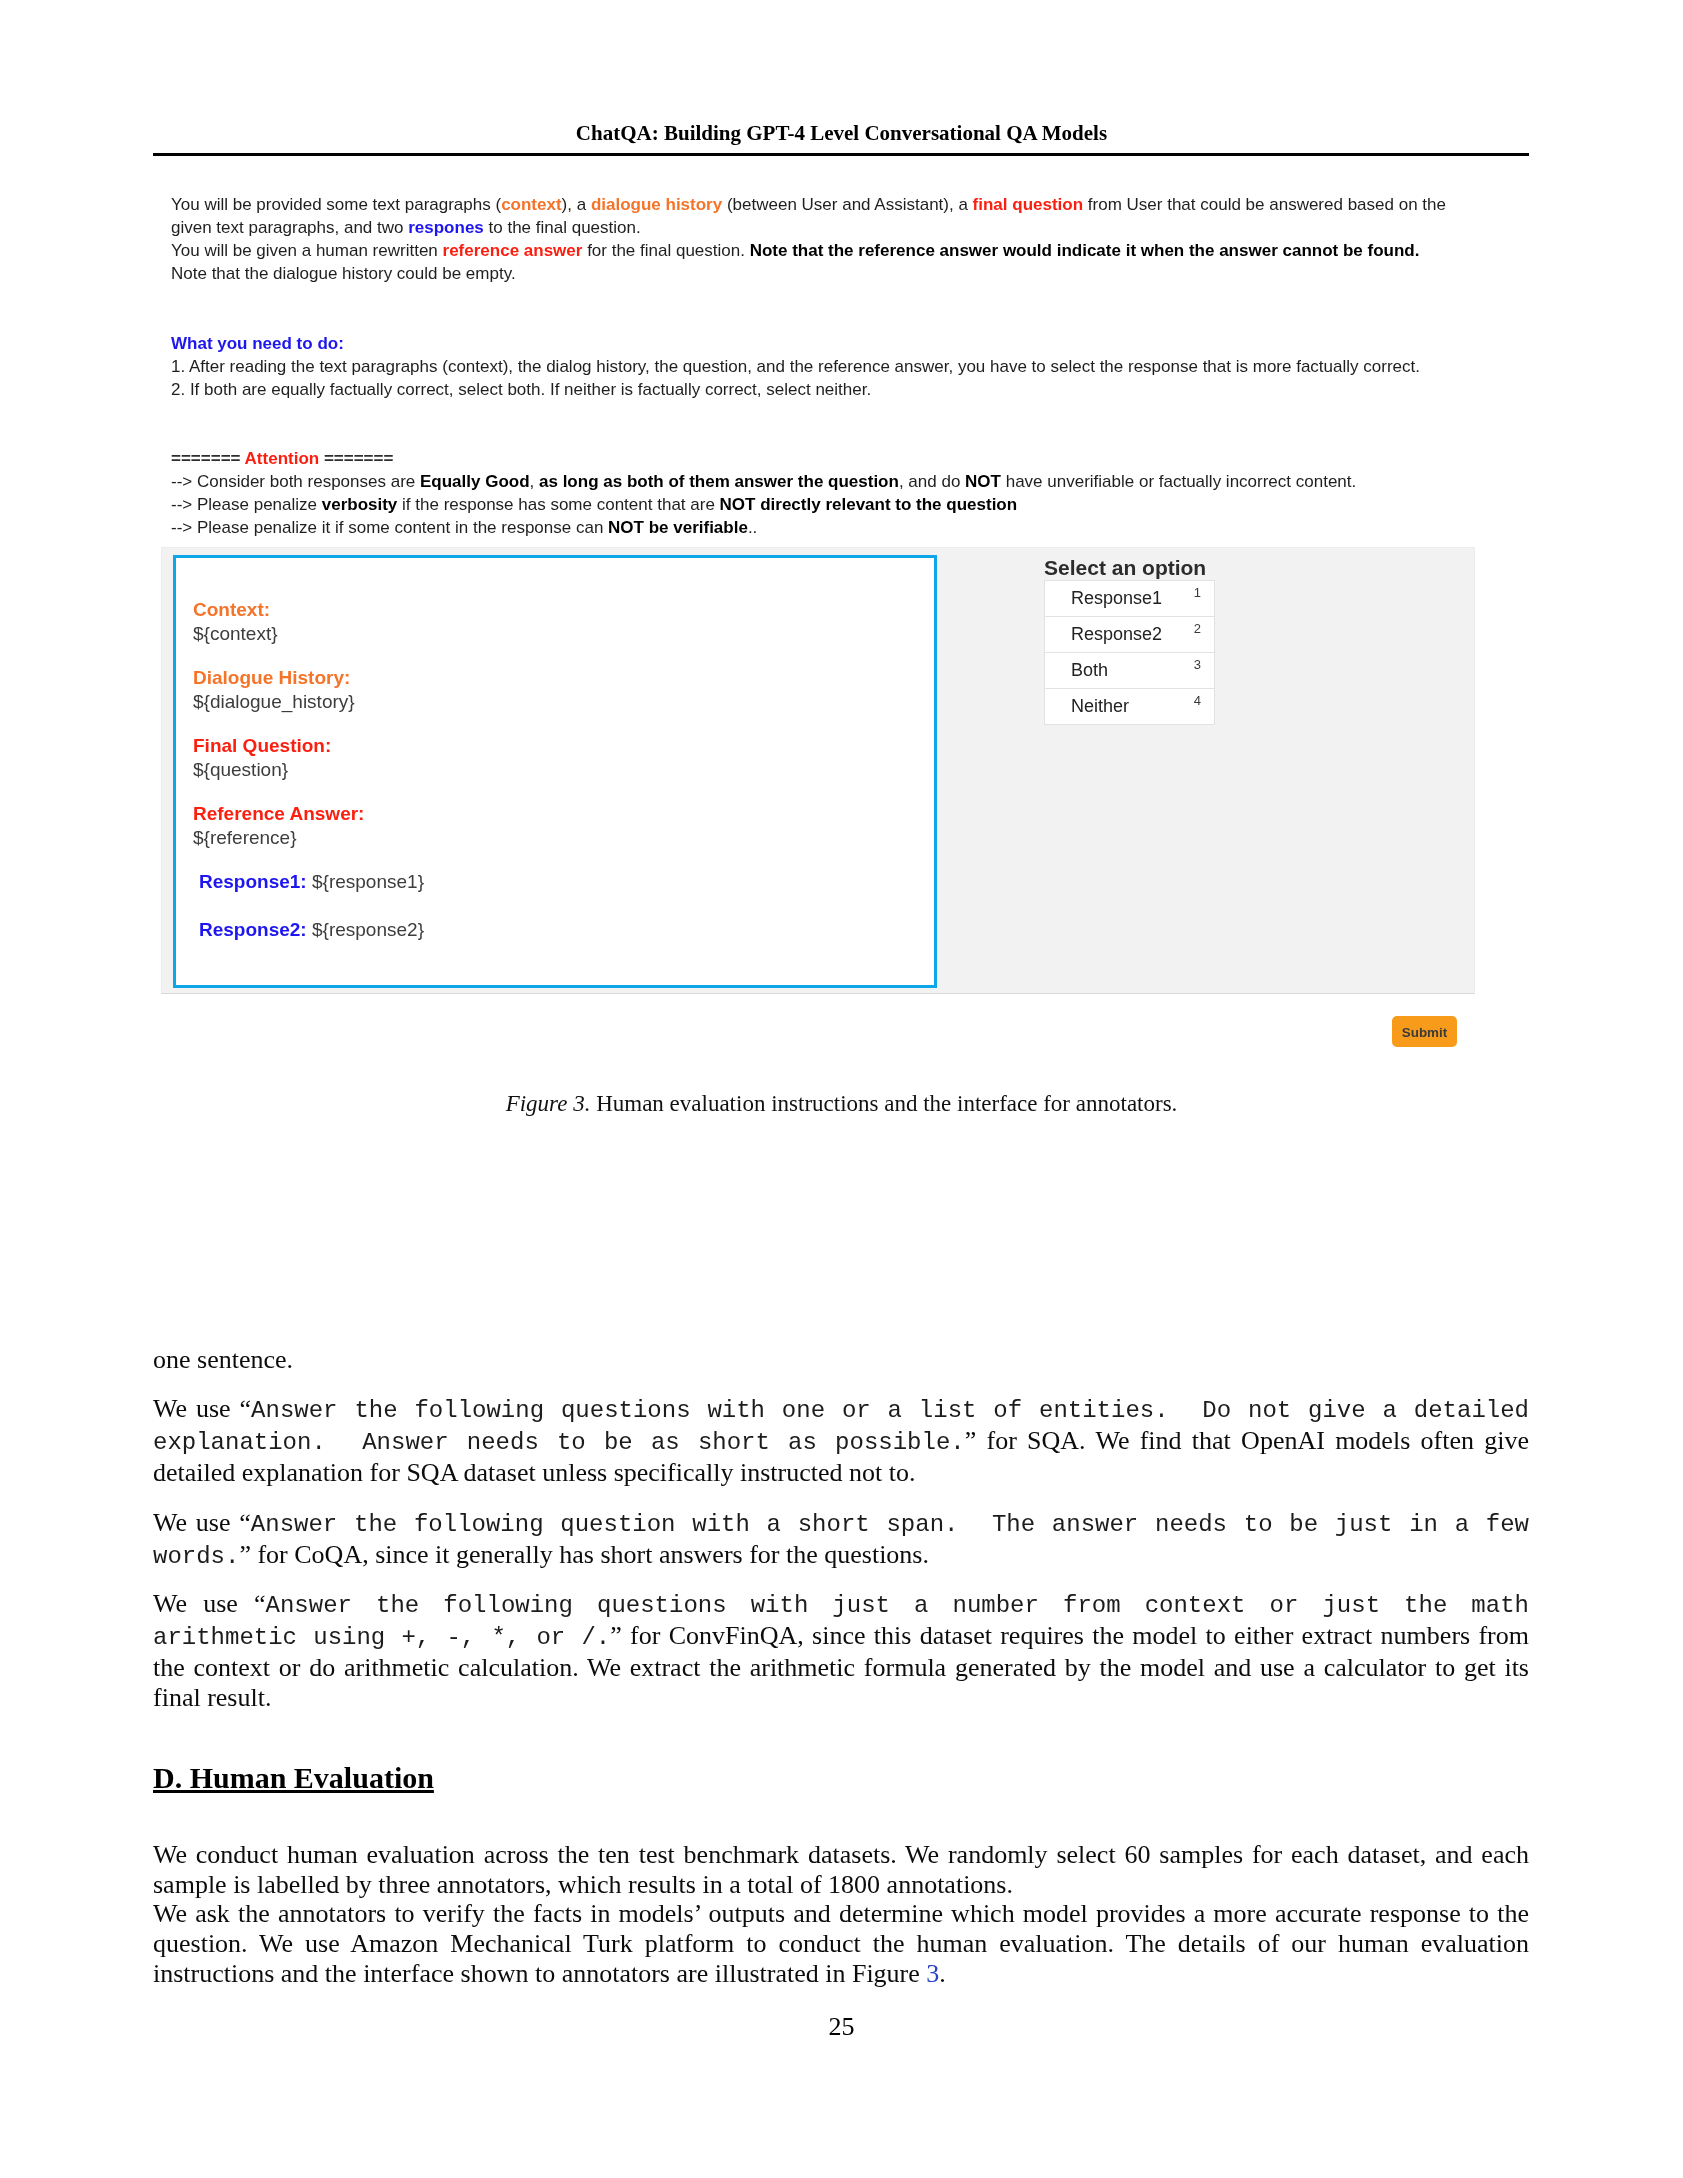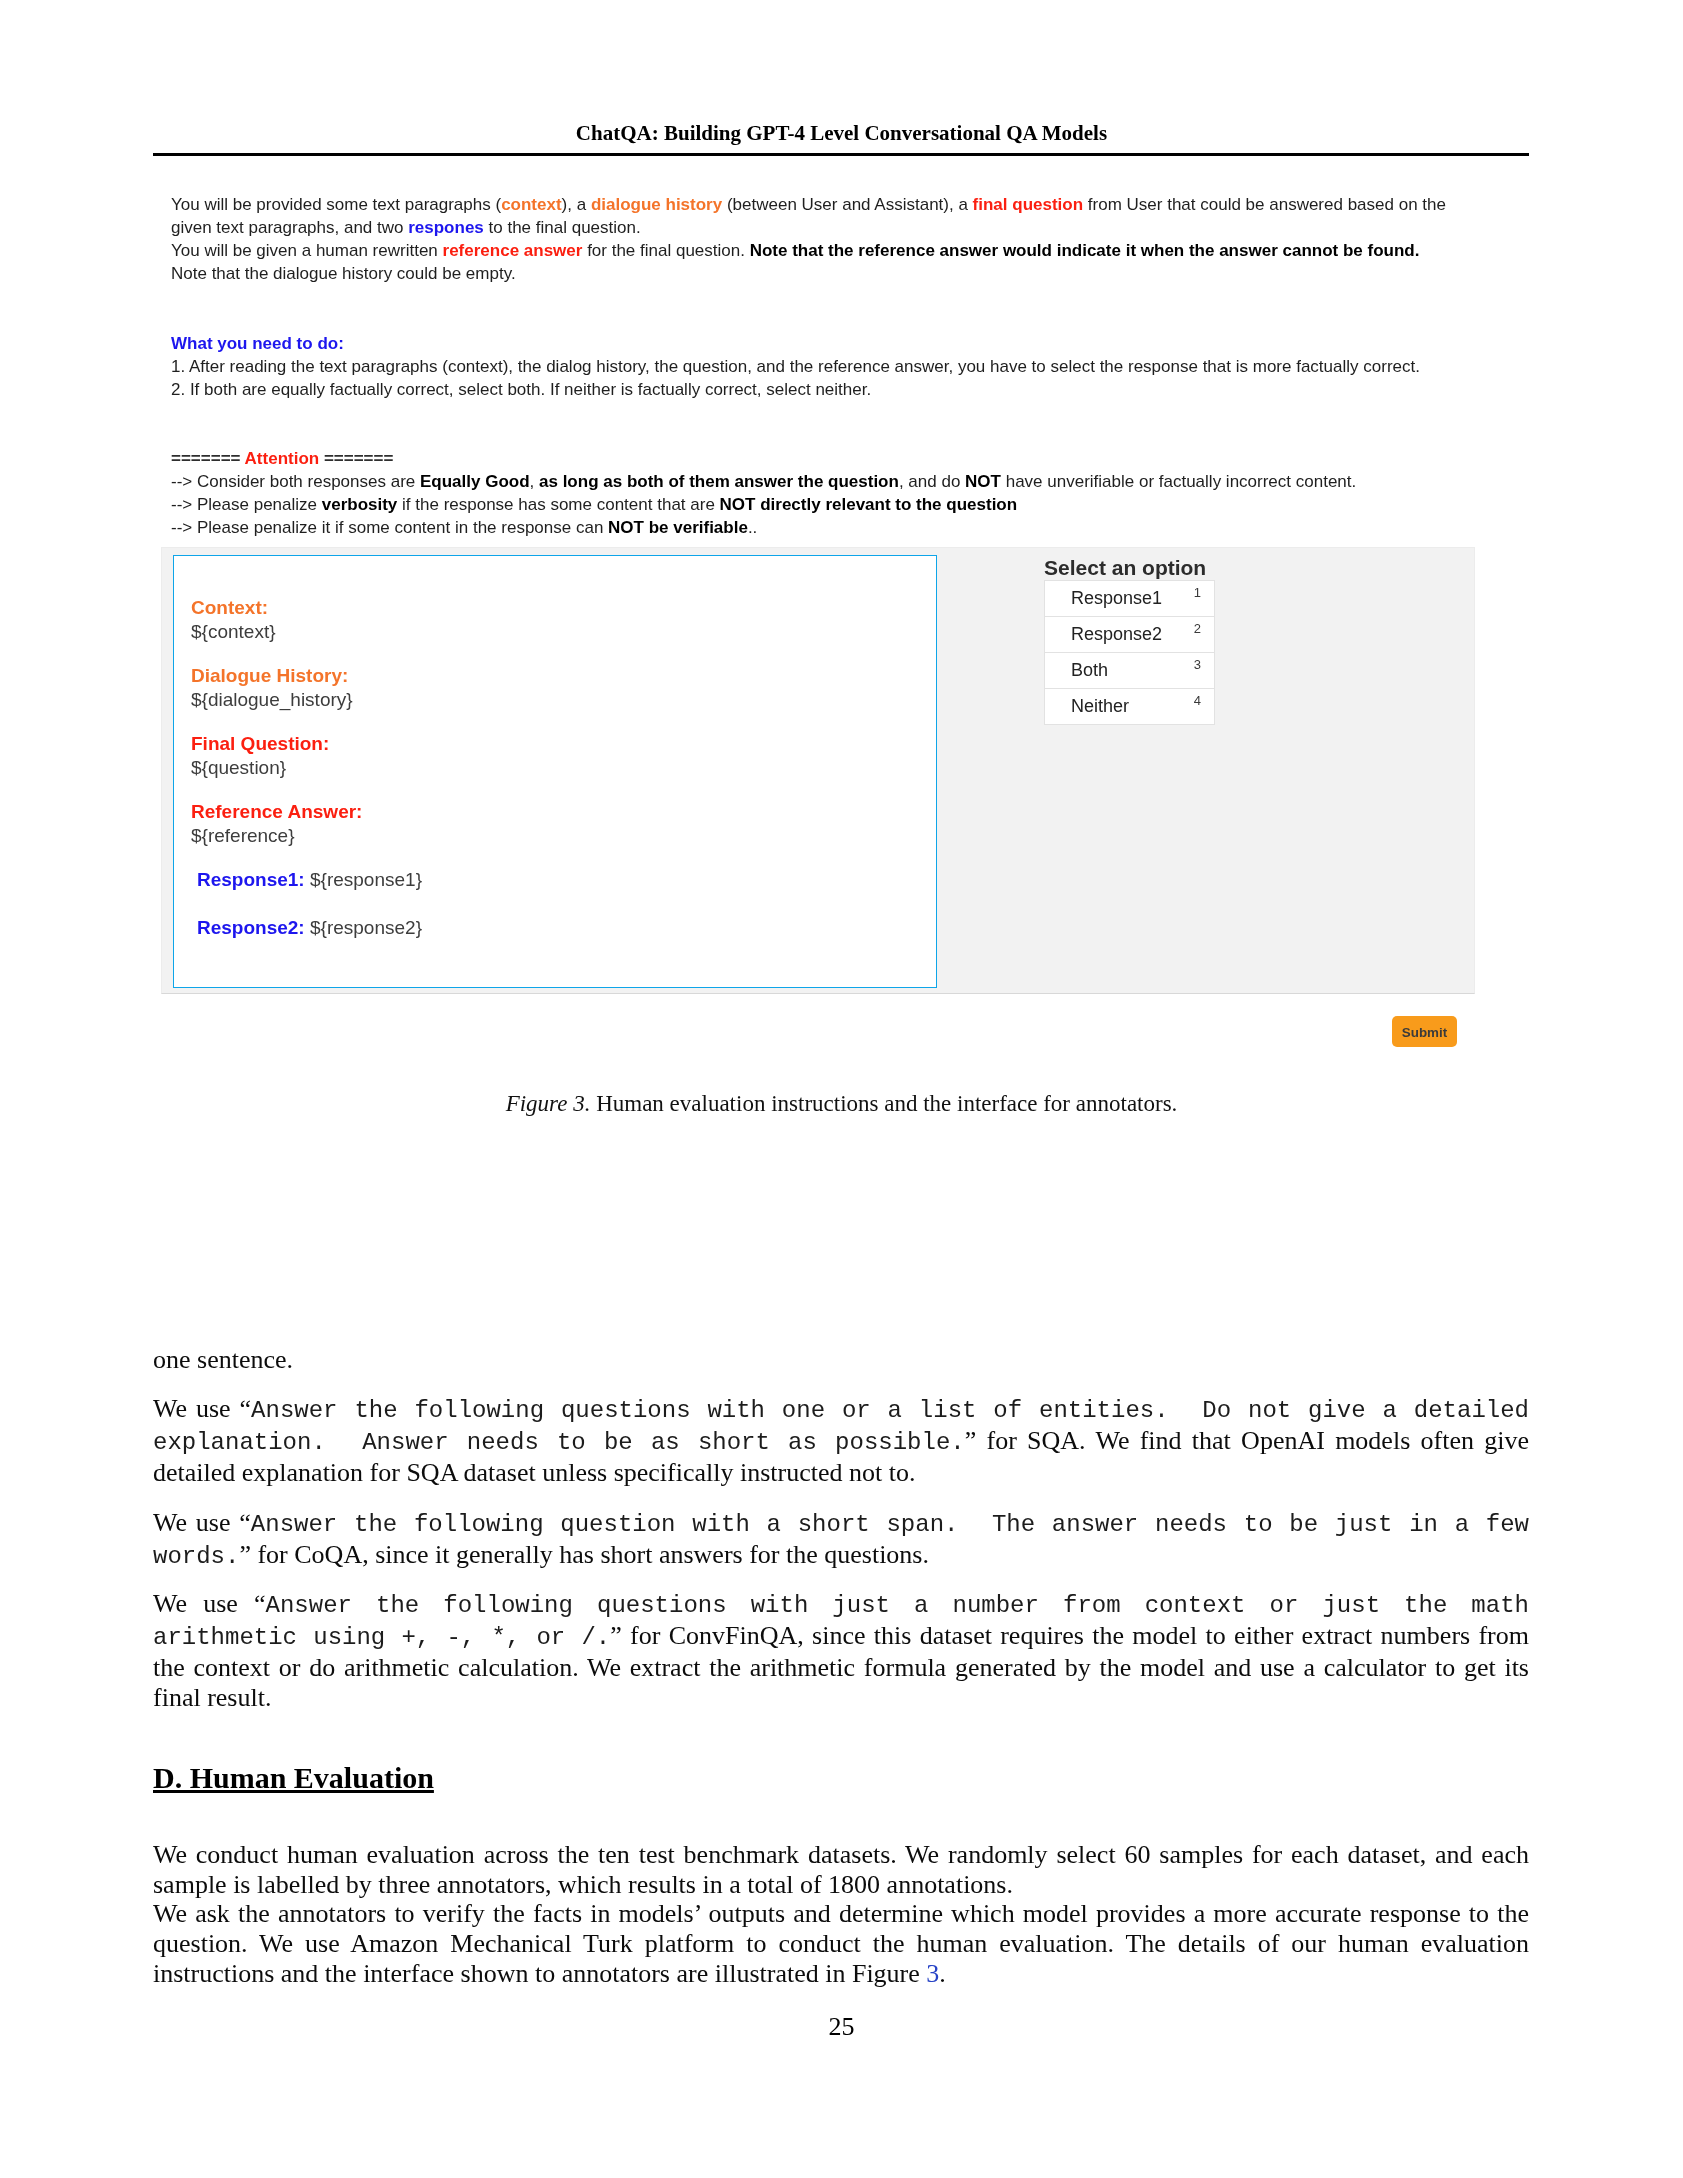--- a/index.html
+++ b/index.html
@@ -23,21 +23,21 @@
   .dark{font-weight:bold;color:#2e2e2e;}
   .orange{color:var(--accent_orange);font-weight:bold;}
   .red{color:var(--accent_red);font-weight:bold;}
   .blue{color:var(--accent_blue);font-weight:bold;}
 
   
   .panel{position:absolute;left:161px;top:547px;width:1314px;height:447px;
          background:var(--panel_gray);border:1px solid #ececec;border-bottom:1px solid #d8d8d8;
          box-sizing:border-box;font-family:"Liberation Sans", sans-serif;}
   .whitebox{position:absolute;left:11px;top:7px;width:764px;height:433px;
-            background:#fff;border:1px solid #0ea5e9;box-sizing:border-box;
+            background:#fff;border:3px solid #0ea5e9;box-sizing:border-box;
             padding:40px 20px 0 17px;overflow:hidden;}
   .field{margin-bottom:20px;}
   .f-label{font-size:19px;font-weight:bold;line-height:24px;}
   .f-value{font-size:19px;line-height:24px;color:#3d3d3d;}
   .resp-row{margin-top:24px;margin-left:6px;font-size:19px;line-height:24px;}
   .resp-row .f-value-inline{color:#3d3d3d;}
   .resp-1{margin-top:20px;}
 
   .select-col{position:absolute;left:864px;top:8px;padding-left:18px;}
   .select-title{font-size:21px;font-weight:bold;color:#2c2c2c;}

